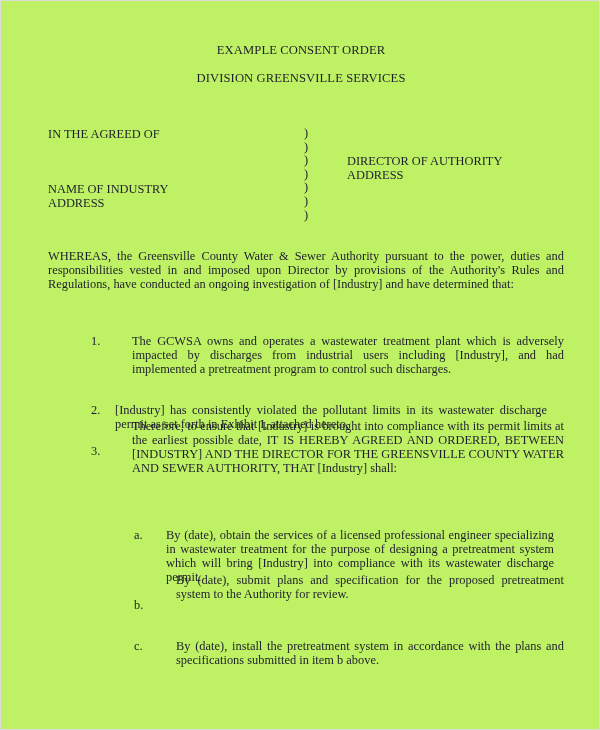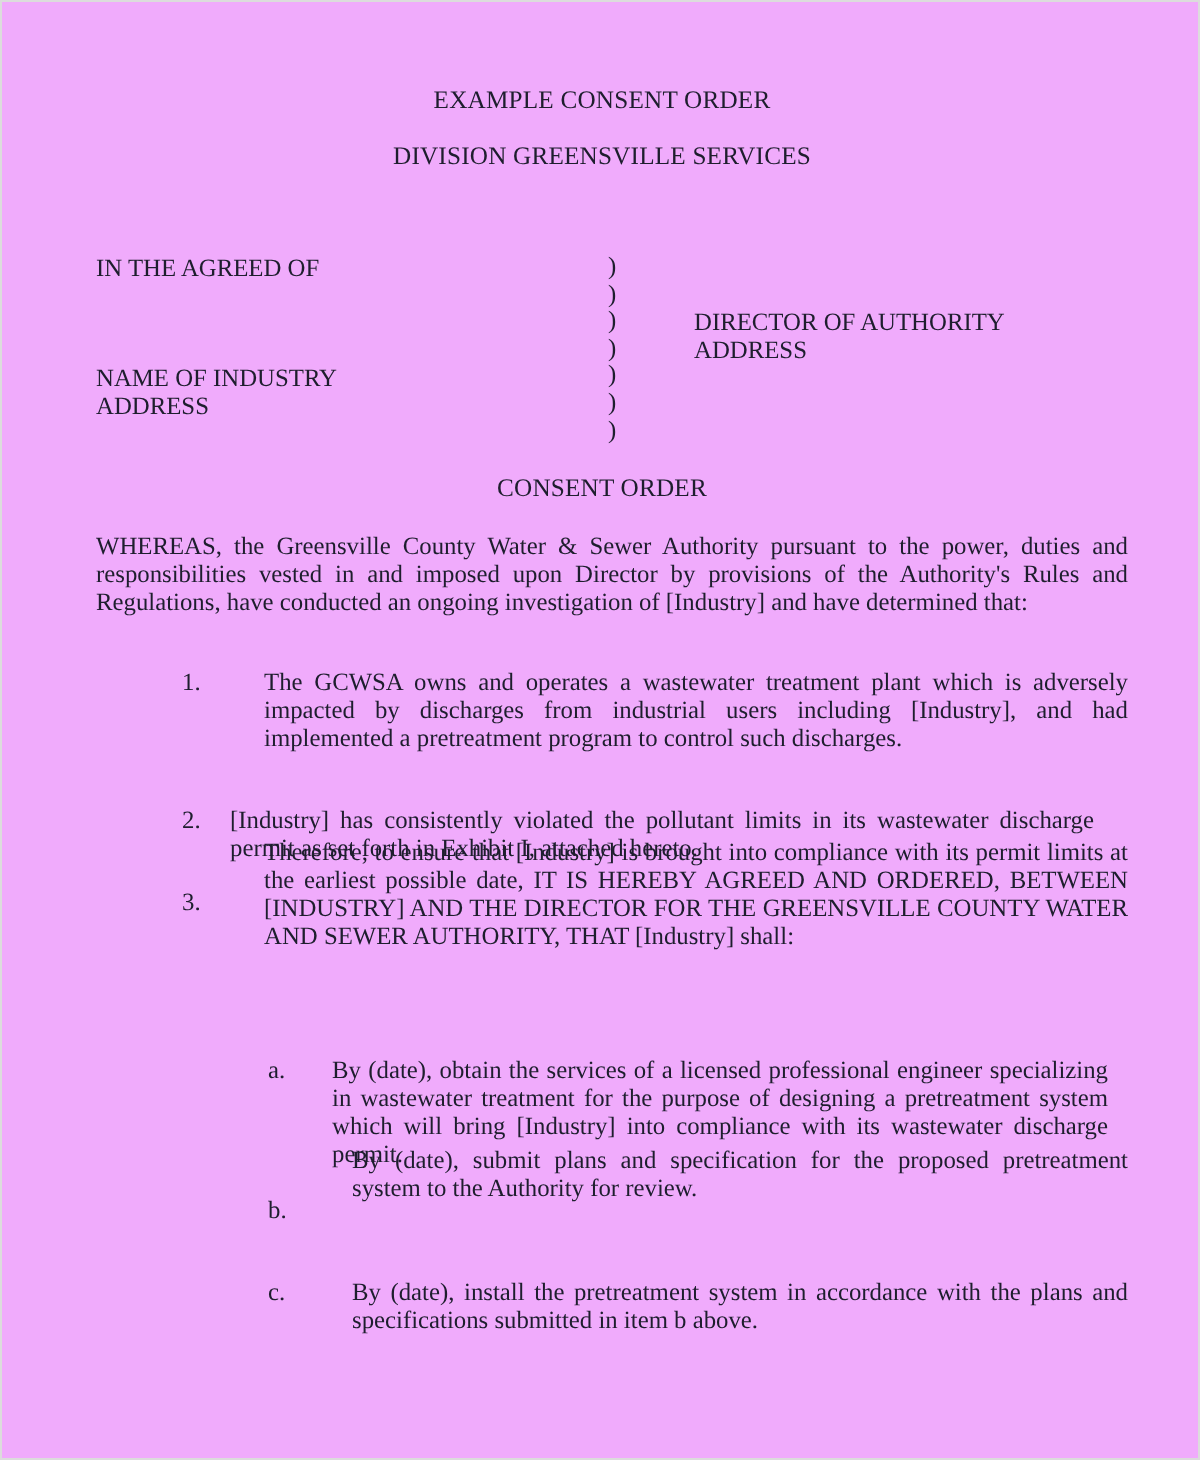--- a/index.html
+++ b/index.html
@@ -13,21 +13,21 @@
       position: relative;
       overflow: hidden;
     }
     .page {
       position: absolute;
       left: 0;
       top: 0;
       width: 598px;
       height: 728px;
       border: 1px solid #dcdcdc;
-      background: #f0abfc;
+      background: #bef264;
       font-family: "Liberation Serif", serif;
       color: #1e1e2e;
       font-size: 12.4px;
       line-height: 14px;
     }
     .title {
       position: absolute;
       left: 0;
       width: 600px;
       text-align: center;
@@ -82,23 +82,22 @@
     <div>)</div>
     <div>)</div>
     <div>)</div>
     <div>)</div>
     <div>)</div>
   </div>
 
   <div class="caption-right" style="top:153px;">DIRECTOR OF AUTHORITY</div>
   <div class="caption-right" style="top:167px;">ADDRESS</div>
 
-  <div class="title" style="top:236px;">CONSENT ORDER</div>
 
-  <div class="para" style="left:47px; top:265px; width:516px;">WHEREAS, the Greensville County Water &amp; Sewer Authority pursuant to the power, duties and responsibilities vested in and imposed upon Director by provisions of the Authority's Rules and Regulations, have conducted an ongoing investigation of [Industry] and have determined that:</div>
+  <div class="para" style="left:47px; top:248px; width:516px;">WHEREAS, the Greensville County Water &amp; Sewer Authority pursuant to the power, duties and responsibilities vested in and imposed upon Director by provisions of the Authority's Rules and Regulations, have conducted an ongoing investigation of [Industry] and have determined that:</div>
 
   <div class="num" style="left:90px; top:333px;">1.</div>
   <div class="para" style="left:131px; top:333px; width:432px;">The GCWSA owns and operates a wastewater treatment plant which is adversely impacted by discharges from industrial users including [Industry], and had implemented a pretreatment program to control such discharges.</div>
 
   <div class="num" style="left:90px; top:402px;">2.</div>
   <div class="para" style="left:114px; top:402px; width:432px;">[Industry] has consistently violated the pollutant limits in its wastewater discharge permit as set forth in Exhibit I, attached hereto.</div>
 
   <div class="num" style="left:90px; top:443px;">3.</div>
   <div class="para" style="left:131px; top:418px; width:432px;">Therefore, to ensure that [Industry] is brought into compliance with its permit limits at the earliest possible date, IT IS HEREBY AGREED AND ORDERED, BETWEEN [INDUSTRY] AND THE DIRECTOR FOR THE GREENSVILLE COUNTY WATER AND SEWER AUTHORITY, THAT [Industry] shall:</div>
 

